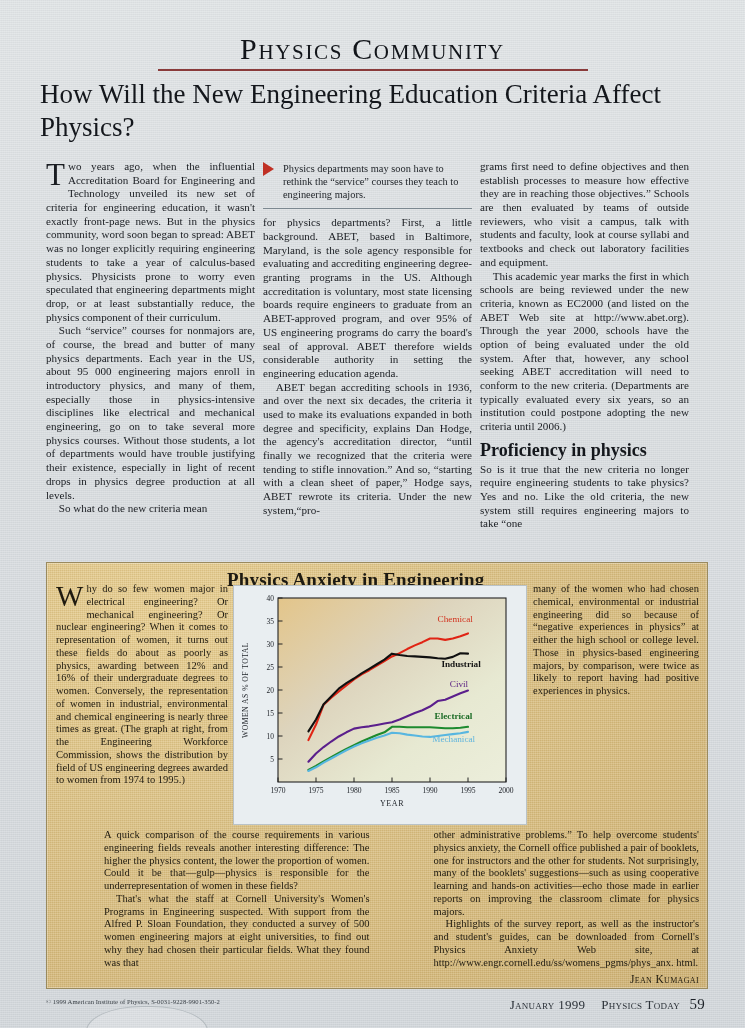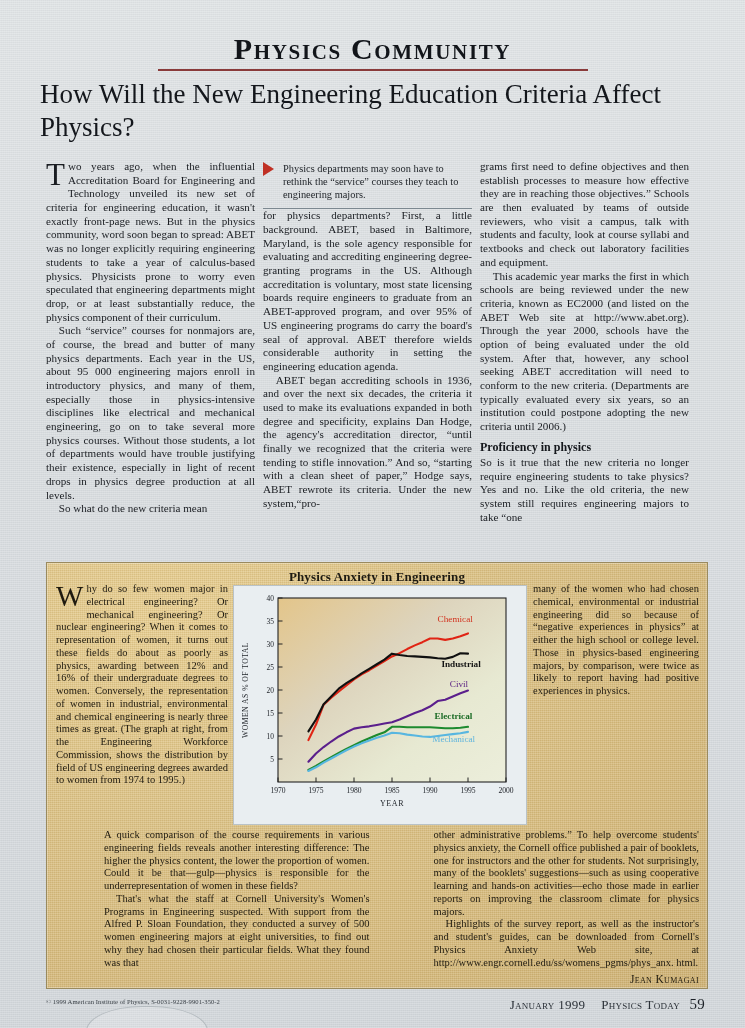--- a/index.html
+++ b/index.html
@@ -20,21 +20,21 @@
     background-image:
       repeating-linear-gradient(0deg, rgba(255,255,255,.22) 0 1px, rgba(0,0,0,.015) 1px 2px),
       repeating-linear-gradient(90deg, rgba(255,255,255,.12) 0 1px, rgba(0,0,0,.012) 1px 2px);
     pointer-events:none;opacity:.7;
   }
 
   
   .masthead{position:absolute;left:40px;top:34px;width:665px;text-align:center;}
   .masthead-title{
     font-size:30px;letter-spacing:.055em;
-    font-variant:small-caps;font-weight:700;
+    font-variant:small-caps;font-weight:400;
     color:#12151a;line-height:1;
   }
   .masthead-rule{
     margin:5px auto 0;width:430px;height:2px;
     background:#8a3b3b;
   }
   .headline{
     position:absolute;left:40px;top:78px;width:665px;
     font-size:27px;line-height:1.22;
     color:#14171c;font-weight:400;
@@ -53,28 +53,29 @@
   }
   .col p + p{text-indent:1.15em;}
   .col p.noindent{text-indent:0;}
 
   .dropcap::first-letter{
     float:left;font-size:31px;line-height:.82;
     padding:2px 3px 0 0;font-weight:400;
   }
 
   .subhead{
-    margin:7px 0 2px;font-size:12px;font-weight:700;
+    margin:7px 0 2px;font-size:18px;font-weight:700;
     line-height:1.1;color:#14171c;
   }
 
   
   .pullquote{
     position:relative;
     padding:2px 0 7px 20px;
+    margin-bottom:7px;
     border-bottom:1.5px solid #7c8890;
     font-size:10.4px;line-height:1.26;
     color:#22262b;text-align:left;
   }
   .pq-marker{
     position:absolute;left:0;top:2px;
     width:0;height:0;
     border-left:11px solid #c03024;
     border-top:7px solid transparent;
     border-bottom:7px solid transparent;
@@ -90,21 +91,21 @@
     overflow:hidden;
   }
   .sb-noise{
     position:absolute;inset:0;pointer-events:none;
     background-image:
       repeating-linear-gradient(0deg, rgba(255,255,255,.10) 0 1px, rgba(120,90,30,.06) 1px 2px),
       repeating-linear-gradient(90deg, rgba(255,255,255,.07) 0 1px, rgba(120,90,30,.05) 1px 2px);
   }
   .sb-title{
     position:absolute;left:0;right:0;top:4px;
-    text-align:center;font-size:13px;font-weight:700;
+    font-size:19px;font-weight:700;
     color:#1d1a12;letter-spacing:.01em;
   }
   .sb-title-wrap{
     position:absolute;left:180px;top:2px;width:300px;height:20px;
   }
 
   .sb-left{
     position:absolute;left:9px;top:20px;width:172px;
   }
   .sb-right{

